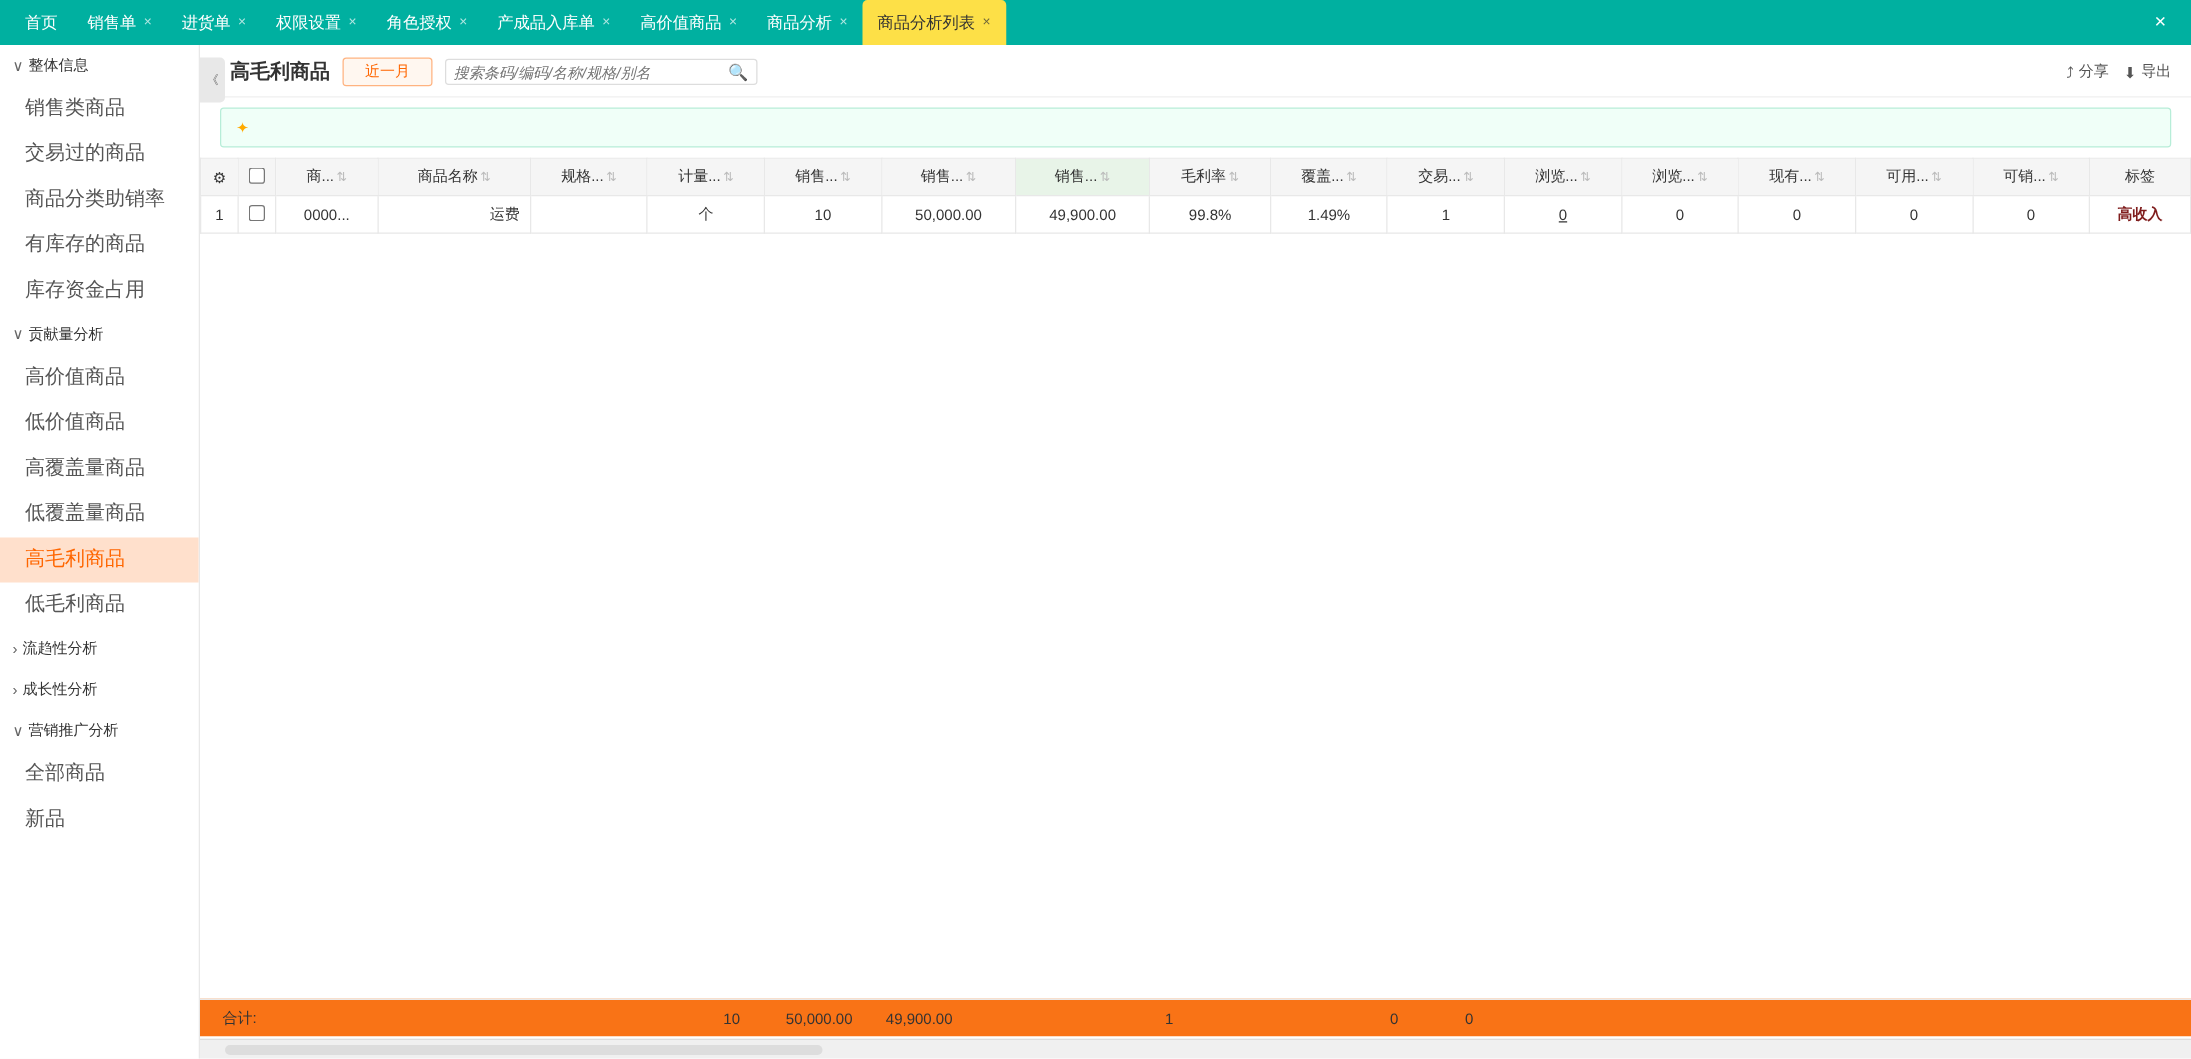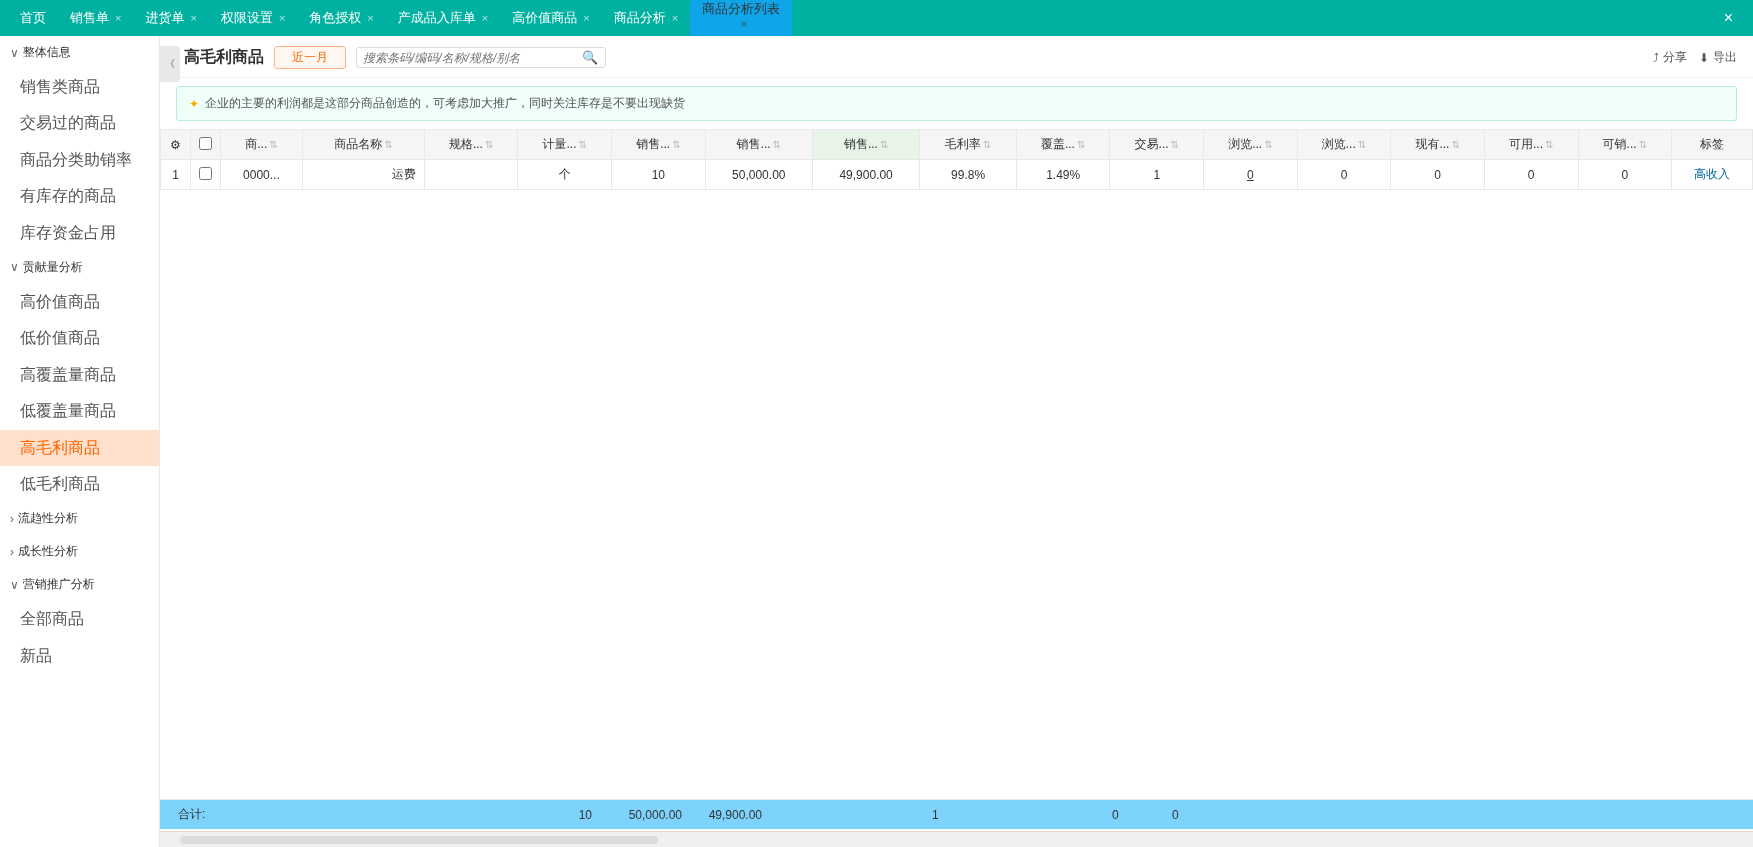--- a/index.html
+++ b/index.html
@@ -18,24 +18,23 @@
       padding: 0 12px;
       height: 36px;
       display: flex;
       align-items: center;
       cursor: pointer;
       font-size: 13px;
       white-space: nowrap;
       color: white;
     }
     .top-nav .nav-item.active {
-      background: #0ea5e9;
+      background: #fde047;
       color: #333;
       border-radius: 4px 4px 0 0;
-      flex-direction: column;
     }
     .top-nav .nav-item .close-x {
       margin-left: 6px;
       font-size: 11px;
       opacity: 0.7;
     }
     .top-nav .nav-spacer { flex: 1; }
     .top-nav .close-btn {
       padding: 0 12px;
       color: white;
@@ -207,30 +206,30 @@
       margin-left: 2px;
       color: #bbb;
       font-size: 10px;
     }
     tbody td {
       border: 1px solid #e8e8e8;
       padding: 6px 8px;
       text-align: center;
       color: #333;
     }
-    .tag-high { color: #0369a1; font-weight: 400; }
+    .tag-high { color: #7f1d1d; font-weight: 700; }
     .underline-link { text-decoration: underline; color: #333; cursor: pointer; }
 
     
     .footer-total {
       position: absolute;
       bottom: 18px;
       left: 0;
       right: 0;
-      background: #7dd3fc;
+      background: #f97316;
       border-top: 1px solid #e8e8e8;
       display: flex;
       align-items: center;
       padding: 6px 8px;
       font-size: 12px;
       color: #333;
     }
     .footer-total .label { padding: 0 20px 0 10px; }
 
     
@@ -385,21 +384,20 @@
         </div>
         <div class="action-btn">
           <span>⬇</span>
           <span>导出</span>
         </div>
       </div>
     </div>
 
     <div class="info-banner">
       <span class="info-icon">✦</span>
-      <span>企业的主要的利润都是这部分商品创造的，可考虑加大推广，同时关注库存是不要出现缺货</span>
     </div>
 
     <div class="table-container">
       <table>
         <thead>
           <tr>
             <th class="gear-col">⚙</th>
             <th class="check-col">
               <input type="checkbox" style="">
             </th>

